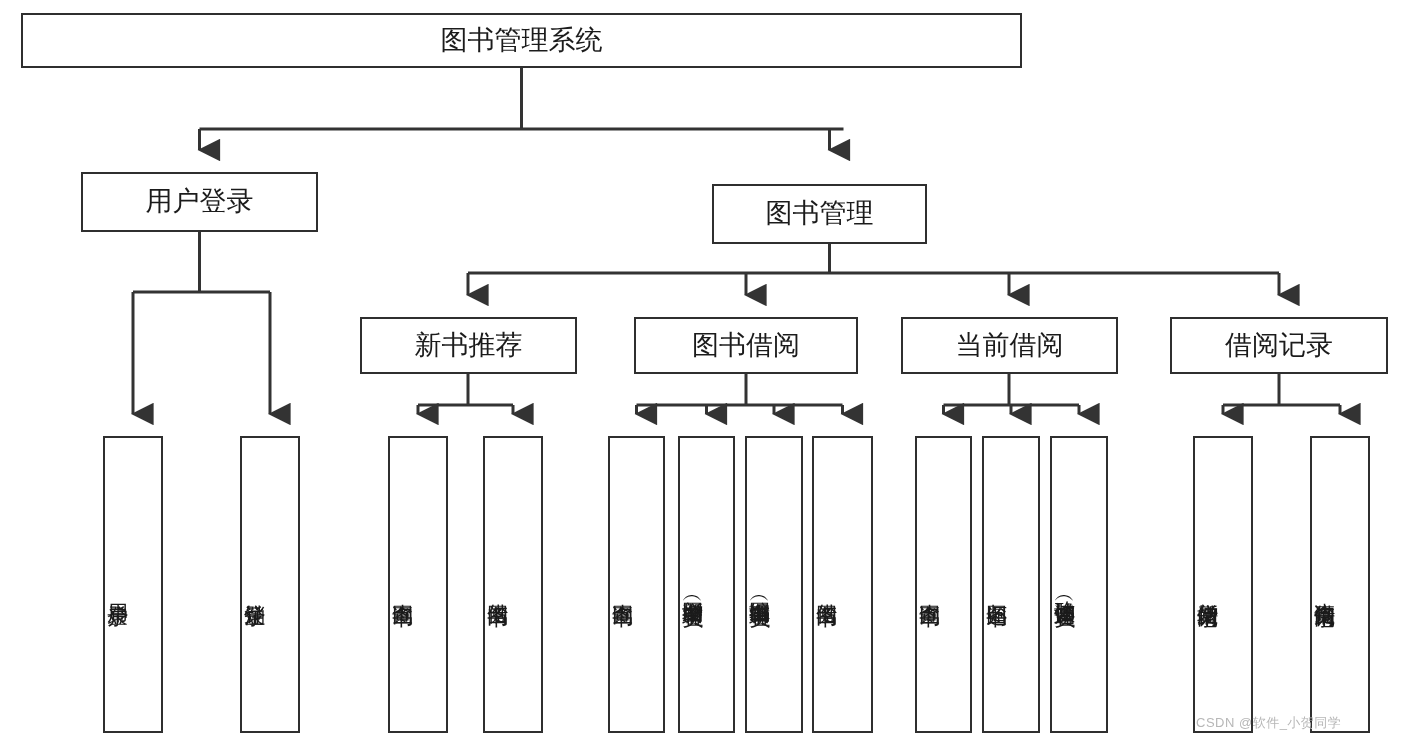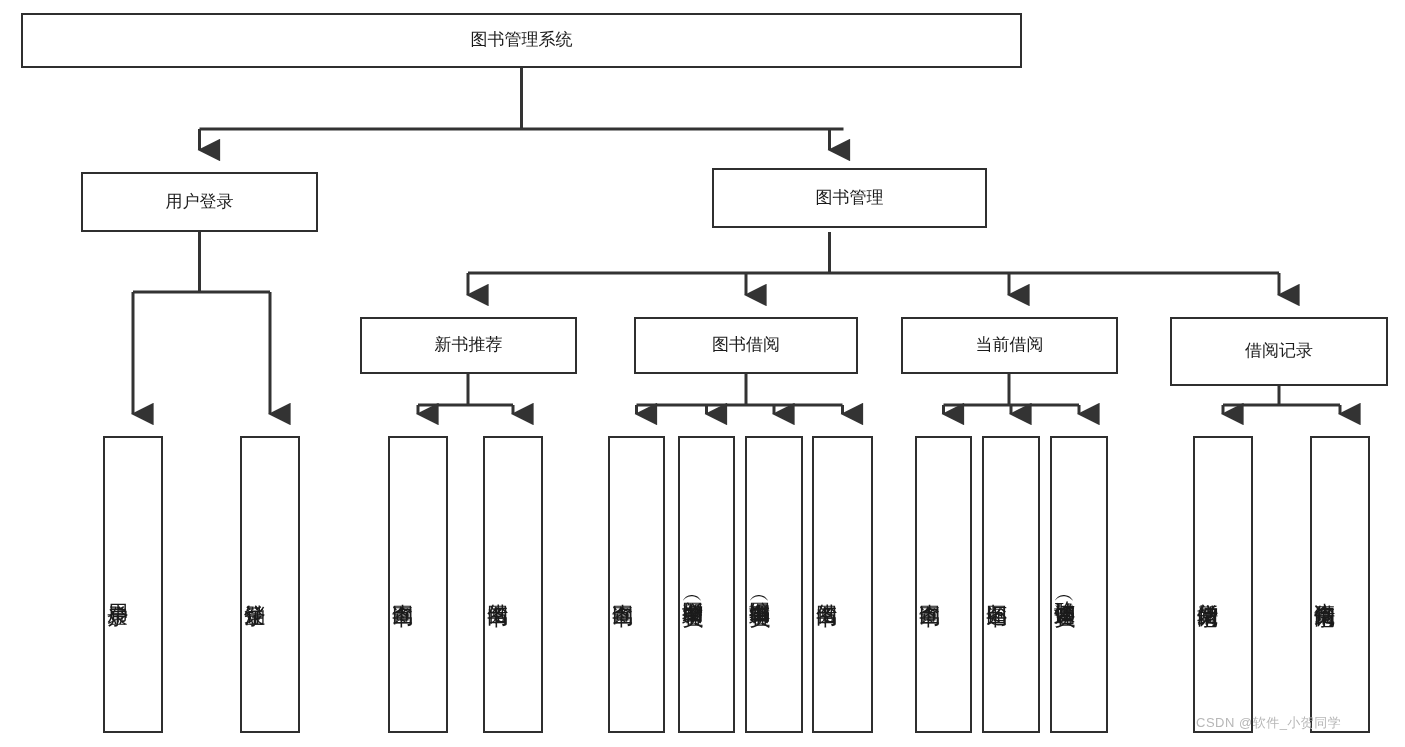--- a/index.html
+++ b/index.html
@@ -34,21 +34,21 @@
     justify-content: center;
     overflow: hidden;
   }
   .node-label {
     color: #1b1b1b;
     line-height: 1.18;
     text-align: center;
     white-space: nowrap;
   }
   .node.horizontal .node-label {
-    font-size: 17px;
+    font-size: 27px;
   }
   .node.vertical {
     align-items: center;
     justify-content: flex-start;
     padding-top: 8px;
   }
   .node.vertical .node-label {
     writing-mode: vertical-rl;
     text-orientation: upright;
     font-size: 21px;
@@ -118,37 +118,37 @@
   </svg>
 
   <div class="node horizontal" style="left:21px; top:13px; width:1001px; height:55px;">
     <span class="node-label">图书管理系统</span>
   </div>
 
   <div class="node horizontal" style="left:81px; top:172px; width:237px; height:60px;">
     <span class="node-label">用户登录</span>
   </div>
 
-  <div class="node horizontal" style="left:712px; top:168px; width:275px; height:60px;">
+  <div class="node horizontal" style="left:712px; top:184px; width:215px; height:60px;">
     <span class="node-label">图书管理</span>
   </div>
 
   <div class="node horizontal" style="left:634px; top:317px; width:224px; height:57px;">
     <span class="node-label">图书借阅</span>
   </div>
 
   <div class="node horizontal" style="left:360px; top:317px; width:217px; height:57px;">
     <span class="node-label">新书推荐</span>
   </div>
 
   <div class="node horizontal" style="left:901px; top:317px; width:217px; height:57px;">
     <span class="node-label">当前借阅</span>
   </div>
 
-  <div class="node horizontal" style="left:1170px; top:317px; width:218px; height:69px;">
+  <div class="node horizontal" style="left:1170px; top:317px; width:218px; height:57px;">
     <span class="node-label">借阅记录</span>
   </div>
 
   <div class="node vertical" style="left:103px; top:436px; width:60px; height:297px;">
     <span class="node-label">用户登录</span>
   </div>
 
   <div class="node vertical" style="left:240px; top:436px; width:60px; height:297px;">
     <span class="node-label">注销登录</span>
   </div>

